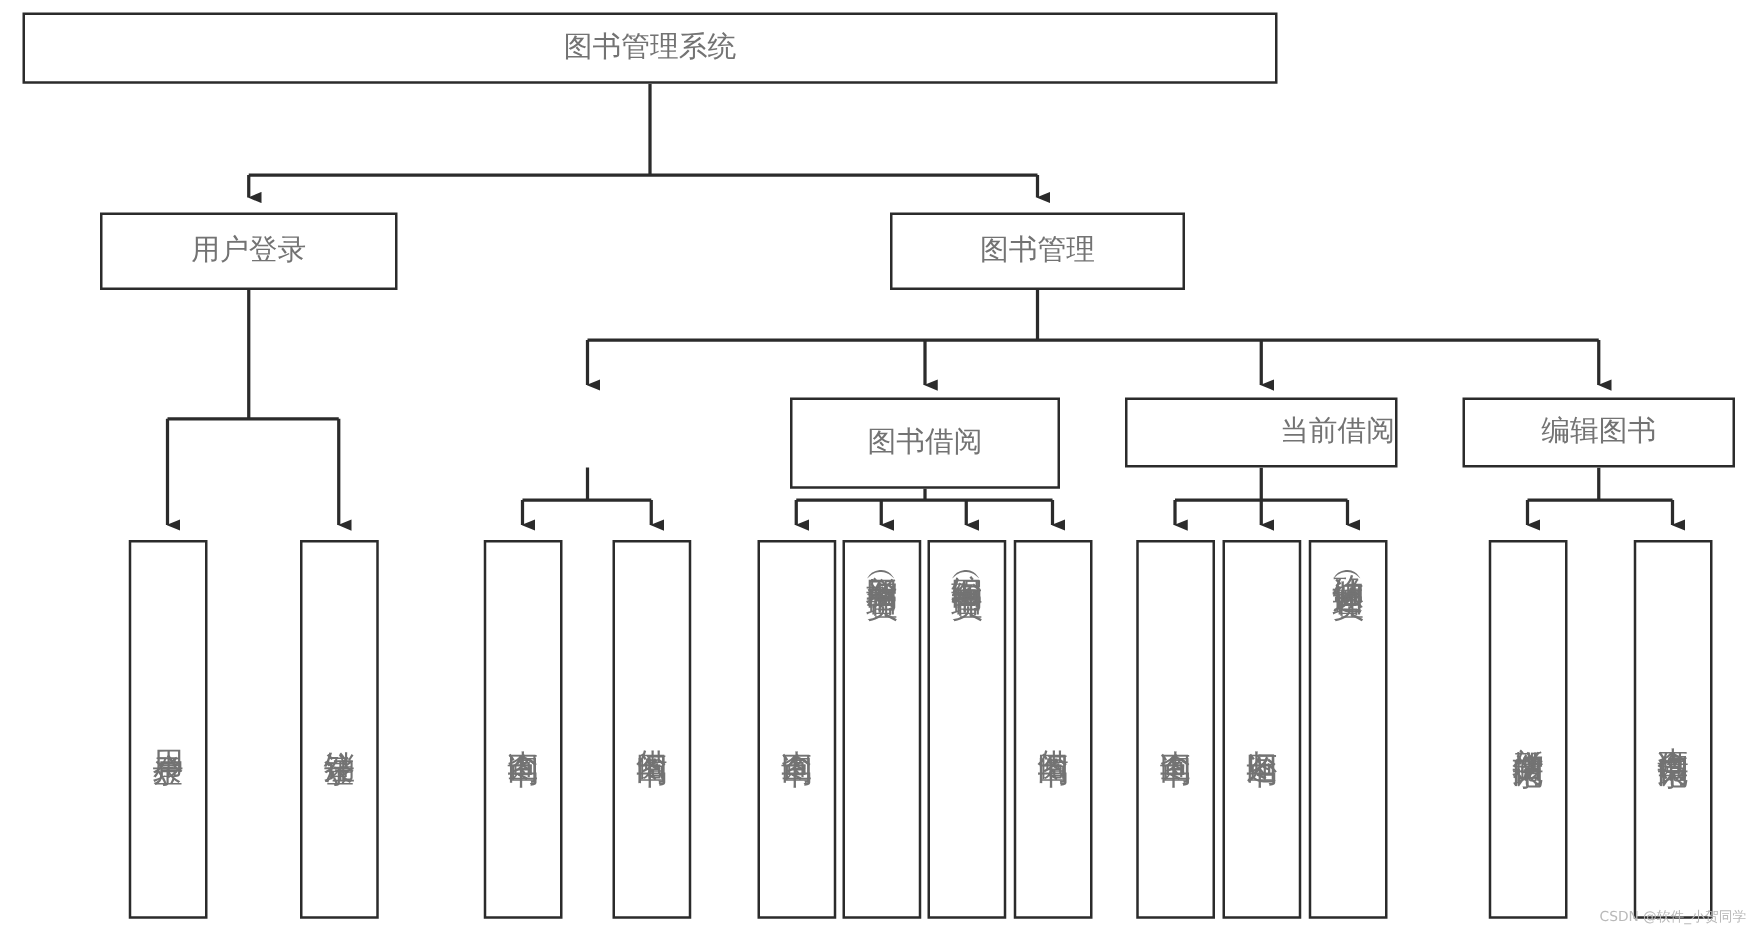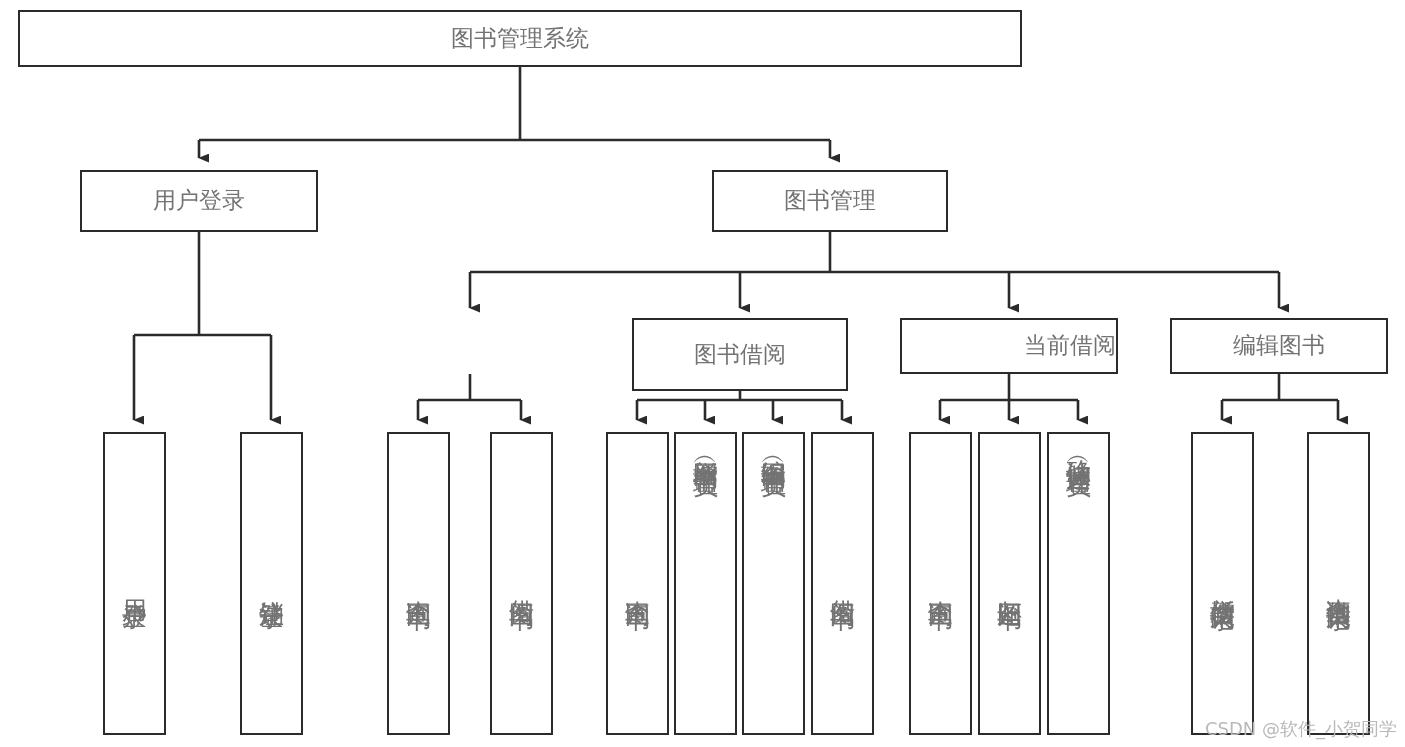--- a/index.html
+++ b/index.html
@@ -61,21 +61,21 @@
     margin: 0 auto;
   }
   .node.vertical.centered {
     align-items: center;
     padding-top: 0;
   }
   #watermark {
     position: absolute;
     right: 8px;
     bottom: 6px;
-    font-size: 18px;
+    font-size: 11px;
     color: #b9b9b9;
     z-index: 5;
     white-space: nowrap;
     font-family: "DejaVu Sans", "Liberation Sans", sans-serif;
   }
 </style>
 </head>
 <body>
 
 <div id="canvas">

